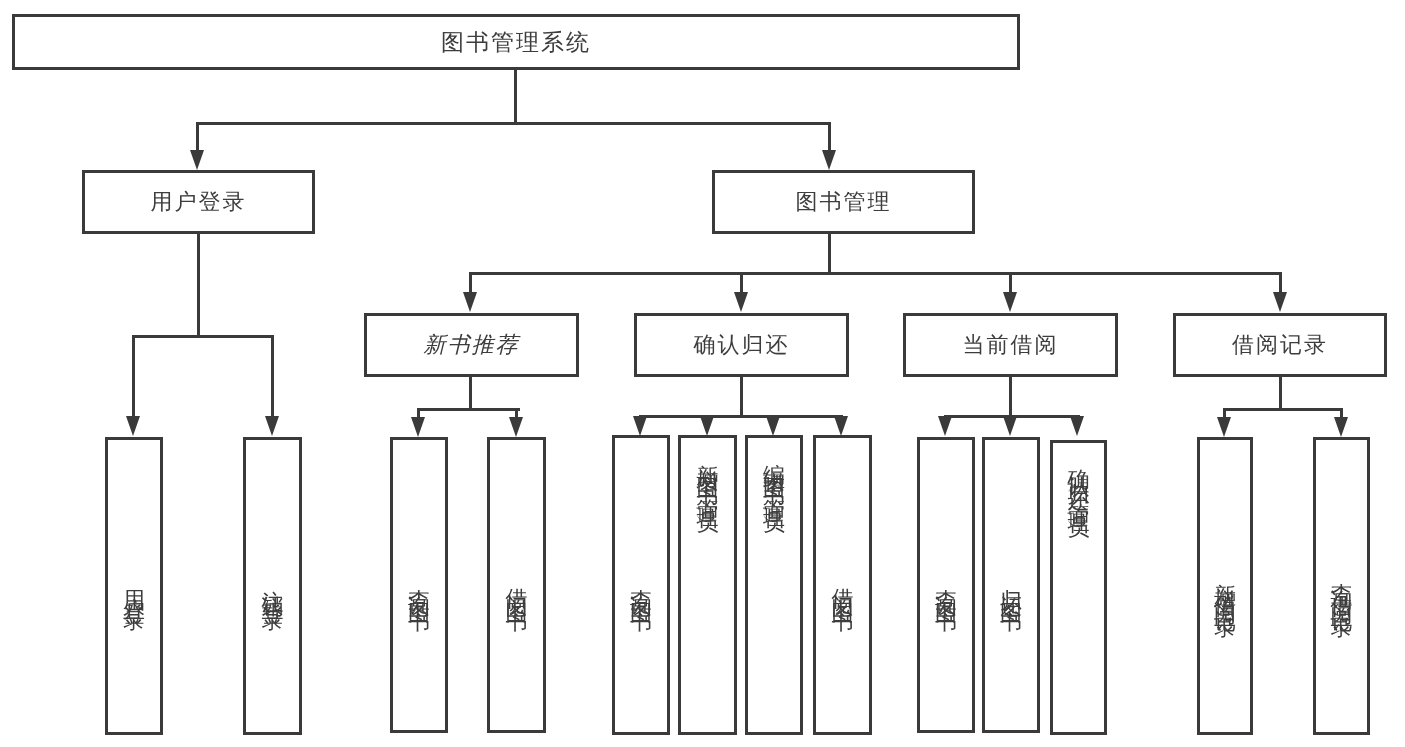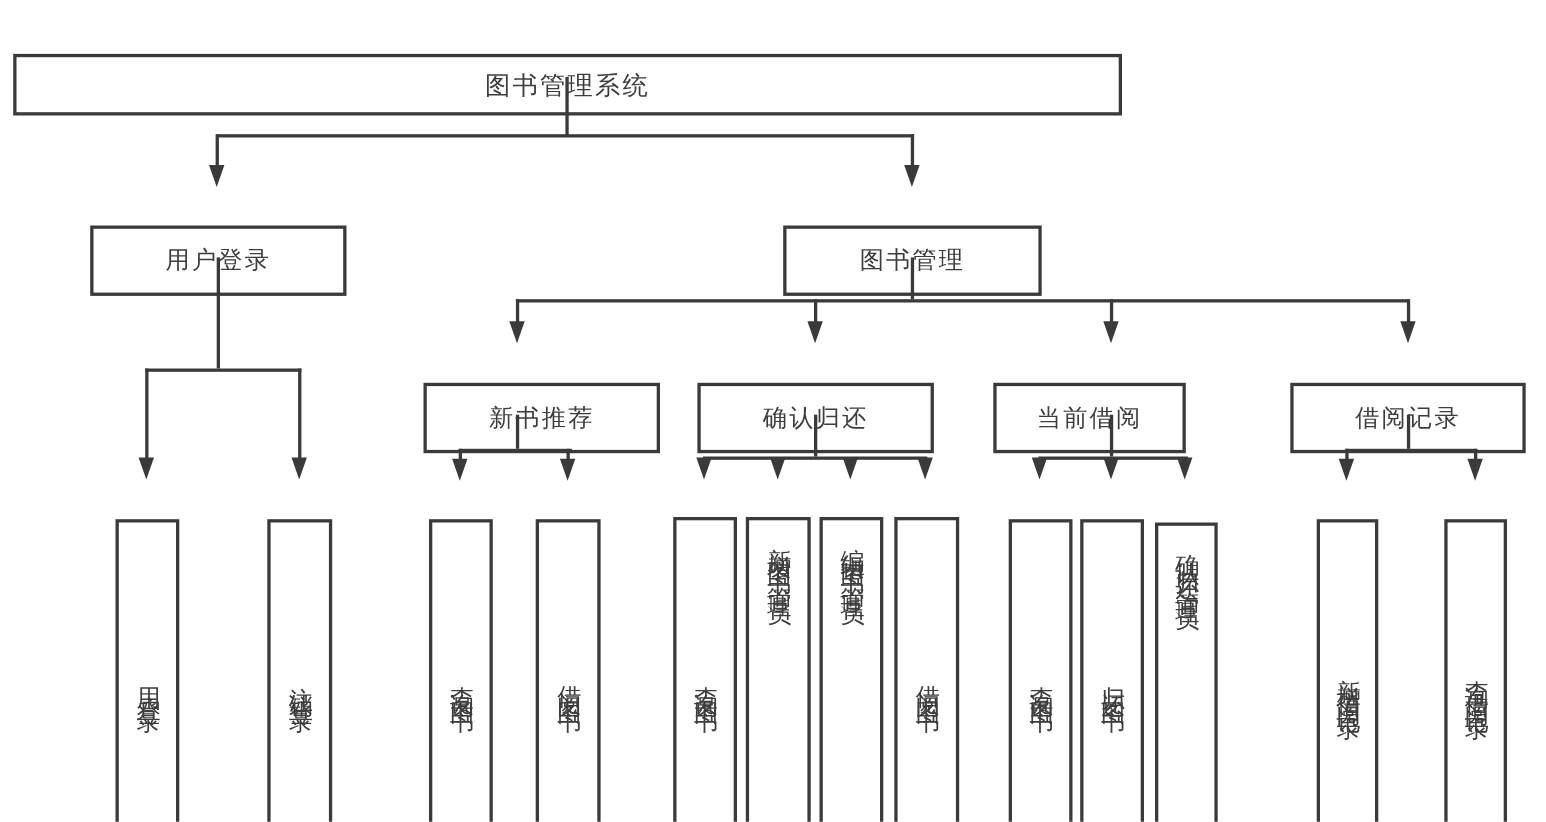--- a/index.html
+++ b/index.html
@@ -21,21 +21,20 @@
     overflow: hidden;
   }
   .box {
     position: absolute;
     border: 3px solid var(--line);
     background: var(--bg);
     display: flex;
     align-items: center;
     justify-content: center;
     color: var(--text);
-    margin-top: 35px;
   }
   .hlabel {
     font-size: 22px;
     letter-spacing: 2px;
     color: var(--text);
     white-space: nowrap;
   }
   .root-label { font-size: 23px; }
   .leaf {
     border-width: 3px;
@@ -88,21 +87,21 @@
   <div class="line" style="left:514px; top:70px; width:3px; height:53px;"></div>
   <div class="line" style="left:197px; top:122px; width:634px; height:3px;"></div>
   <div class="line" style="left:196px; top:122px; width:3px; height:30px;"></div>
   <div class="arrow" style="left:190px; top:150px;"></div>
   <div class="line" style="left:828px; top:122px; width:3px; height:30px;"></div>
   <div class="arrow" style="left:822px; top:150px;"></div>
 
   <div class="box" style="left:82px; top:170px; width:233px; height:64px;">
     <span class="hlabel">用户登录</span>
   </div>
-  <div class="box" style="left:712px; top:170px; width:235px; height:64px;">
+  <div class="box" style="left:712px; top:170px; width:263px; height:64px;">
     <span class="hlabel">图书管理</span>
   </div>
 
   <div class="line" style="left:197px; top:234px; width:3px; height:101px;"></div>
   <div class="line" style="left:132px; top:335px; width:142px; height:3px;"></div>
   <div class="line" style="left:132px; top:335px; width:3px; height:83px;"></div>
   <div class="arrow" style="left:126px; top:416px;"></div>
   <div class="line" style="left:271px; top:335px; width:3px; height:83px;"></div>
   <div class="arrow" style="left:265px; top:416px;"></div>
 
@@ -110,27 +109,27 @@
   <div class="line" style="left:469px; top:272px; width:812px; height:3px;"></div>
   <div class="line" style="left:469px; top:272px; width:3px; height:22px;"></div>
   <div class="arrow" style="left:463px; top:292px;"></div>
   <div class="line" style="left:740px; top:272px; width:3px; height:22px;"></div>
   <div class="arrow" style="left:734px; top:292px;"></div>
   <div class="line" style="left:1009px; top:272px; width:3px; height:22px;"></div>
   <div class="arrow" style="left:1003px; top:292px;"></div>
   <div class="line" style="left:1279px; top:272px; width:3px; height:22px;"></div>
   <div class="arrow" style="left:1273px; top:292px;"></div>
 
-  <div class="box" style="left:385px; top:313px; width:215px; height:64px;">
+  <div class="box" style="left:364px; top:313px; width:215px; height:64px;font-style:italic;">
     <span class="hlabel">新书推荐</span>
   </div>
   <div class="box" style="left:634px; top:313px; width:215px; height:64px;">
     <span class="hlabel">确认归还</span>
   </div>
-  <div class="box" style="left:903px; top:313px; width:175px; height:64px;">
+  <div class="box" style="left:903px; top:313px; width:215px; height:64px;">
     <span class="hlabel">当前借阅</span>
   </div>
   <div class="box" style="left:1173px; top:313px; width:214px; height:64px;">
     <span class="hlabel">借阅记录</span>
   </div>
 
   <div class="line" style="left:469px; top:377px; width:3px; height:31px;"></div>
   <div class="line" style="left:417px; top:408px; width:103px; height:3px;"></div>
   <div class="line" style="left:417px; top:408px; width:3px; height:11px;"></div>
   <div class="arrow" style="left:411px; top:417px;"></div>

